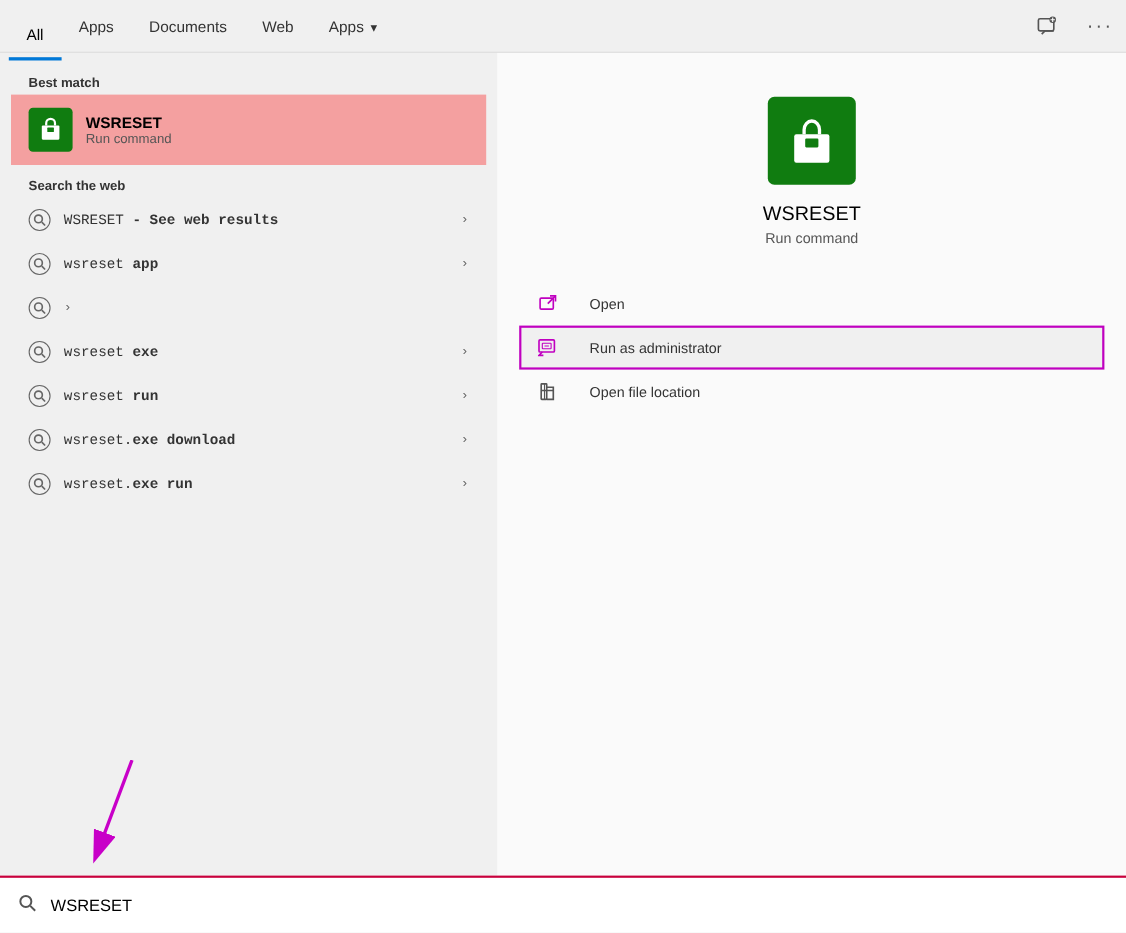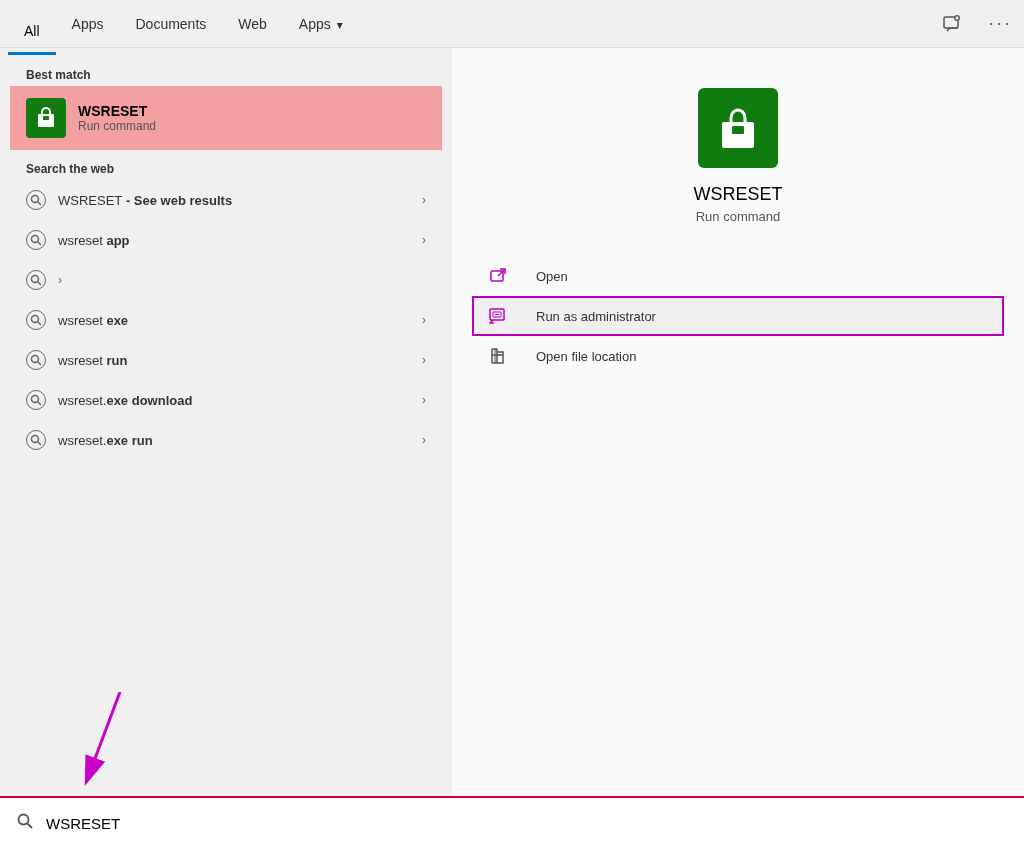--- a/index.html
+++ b/index.html
@@ -129,20 +129,21 @@
       color: #333;
       padding: 12px 16px 4px;
     }
 
     
     .search-item {
       display: flex;
       align-items: center;
       padding: 10px 16px;
       cursor: pointer;
+      font-family: Liberation Mono, monospace;
     }
     .search-icon-circle {
       width: 20px;
       height: 20px;
       border-radius: 50%;
       border: 1.5px solid #666;
       display: flex;
       align-items: center;
       justify-content: center;
       margin-right: 12px;

